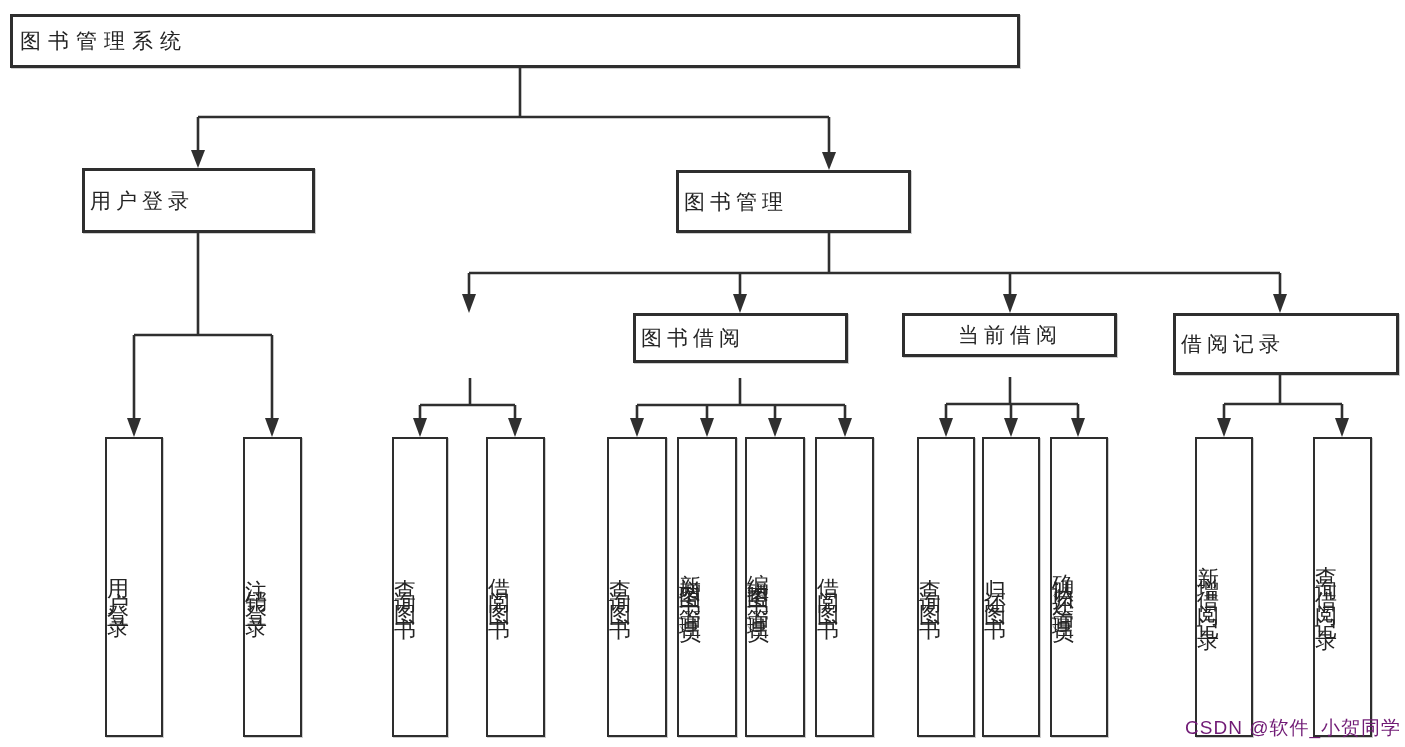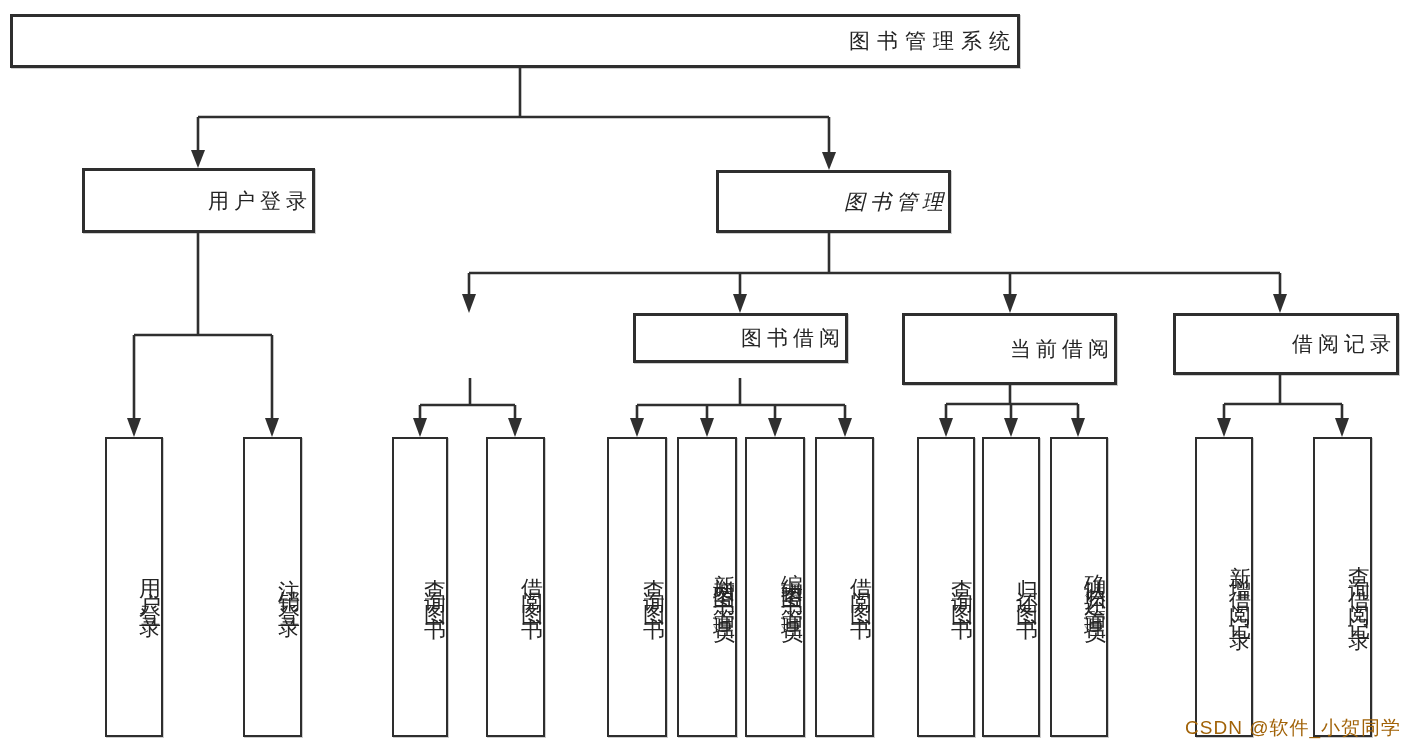--- a/index.html
+++ b/index.html
@@ -31,21 +31,21 @@
     fill: #2f2f2f;
     stroke: none;
   }
   .node {
     position: absolute;
     box-sizing: border-box;
     background: #ffffff;
     border: 3px solid #2e2e2e;
     display: flex;
     align-items: center;
-    justify-content: flex-end;
+    justify-content: flex-start;
     box-shadow: 1px 1px 0 rgba(60,60,60,0.25);
   }
   .node.h .lbl {
     font-size: 21px;
     letter-spacing: 5px;
     text-indent: 5px;
     white-space: nowrap;
     color: #242424;
   }
   .node.root .lbl {
@@ -65,21 +65,21 @@
   }
   .node.v.long .lbl {
     letter-spacing: 7px;
   }
   .watermark {
     position: absolute;
     right: 4px;
     bottom: 6px;
     font-size: 19px;
     letter-spacing: 1px;
-    color: #a16207;
+    color: #701a75;
     white-space: nowrap;
   }
 </style>
 </head>
 <body>
 
 <div class="canvas">
 
   <svg class="wires" width="1405" height="747" viewBox="0 0 1405 747">
     <g>
@@ -124,28 +124,28 @@
     </g>
   </svg>
 
   <div class="node h root" style="left:10px; top:14px; width:1010px; height:54px;">
     <span class="lbl">图书管理系统</span>
   </div>
 
   <div class="node h" style="left:82px; top:168px; width:233px; height:65px;">
     <span class="lbl">用户登录</span>
   </div>
-  <div class="node h" style="left:716px; top:170px; width:235px; height:63px;font-style:italic;">
+  <div class="node h" style="left:676px; top:170px; width:235px; height:63px;">
     <span class="lbl">图书管理</span>
   </div>
 
   <div class="node h" style="left:633px; top:313px; width:215px; height:50px;">
     <span class="lbl">图书借阅</span>
   </div>
-  <div class="node h" style="left:902px; top:313px; width:215px; height:72px;">
+  <div class="node h" style="left:902px; top:313px; width:215px; height:44px;padding-left:48px;">
     <span class="lbl">当前借阅</span>
   </div>
   <div class="node h" style="left:1173px; top:313px; width:226px; height:62px;">
     <span class="lbl">借阅记录</span>
   </div>
 
   <div class="node v" style="left:105px; top:437px; width:58px; height:300px;">
     <span class="lbl">用户登录</span>
   </div>
   <div class="node v" style="left:243px; top:437px; width:59px; height:300px;">

